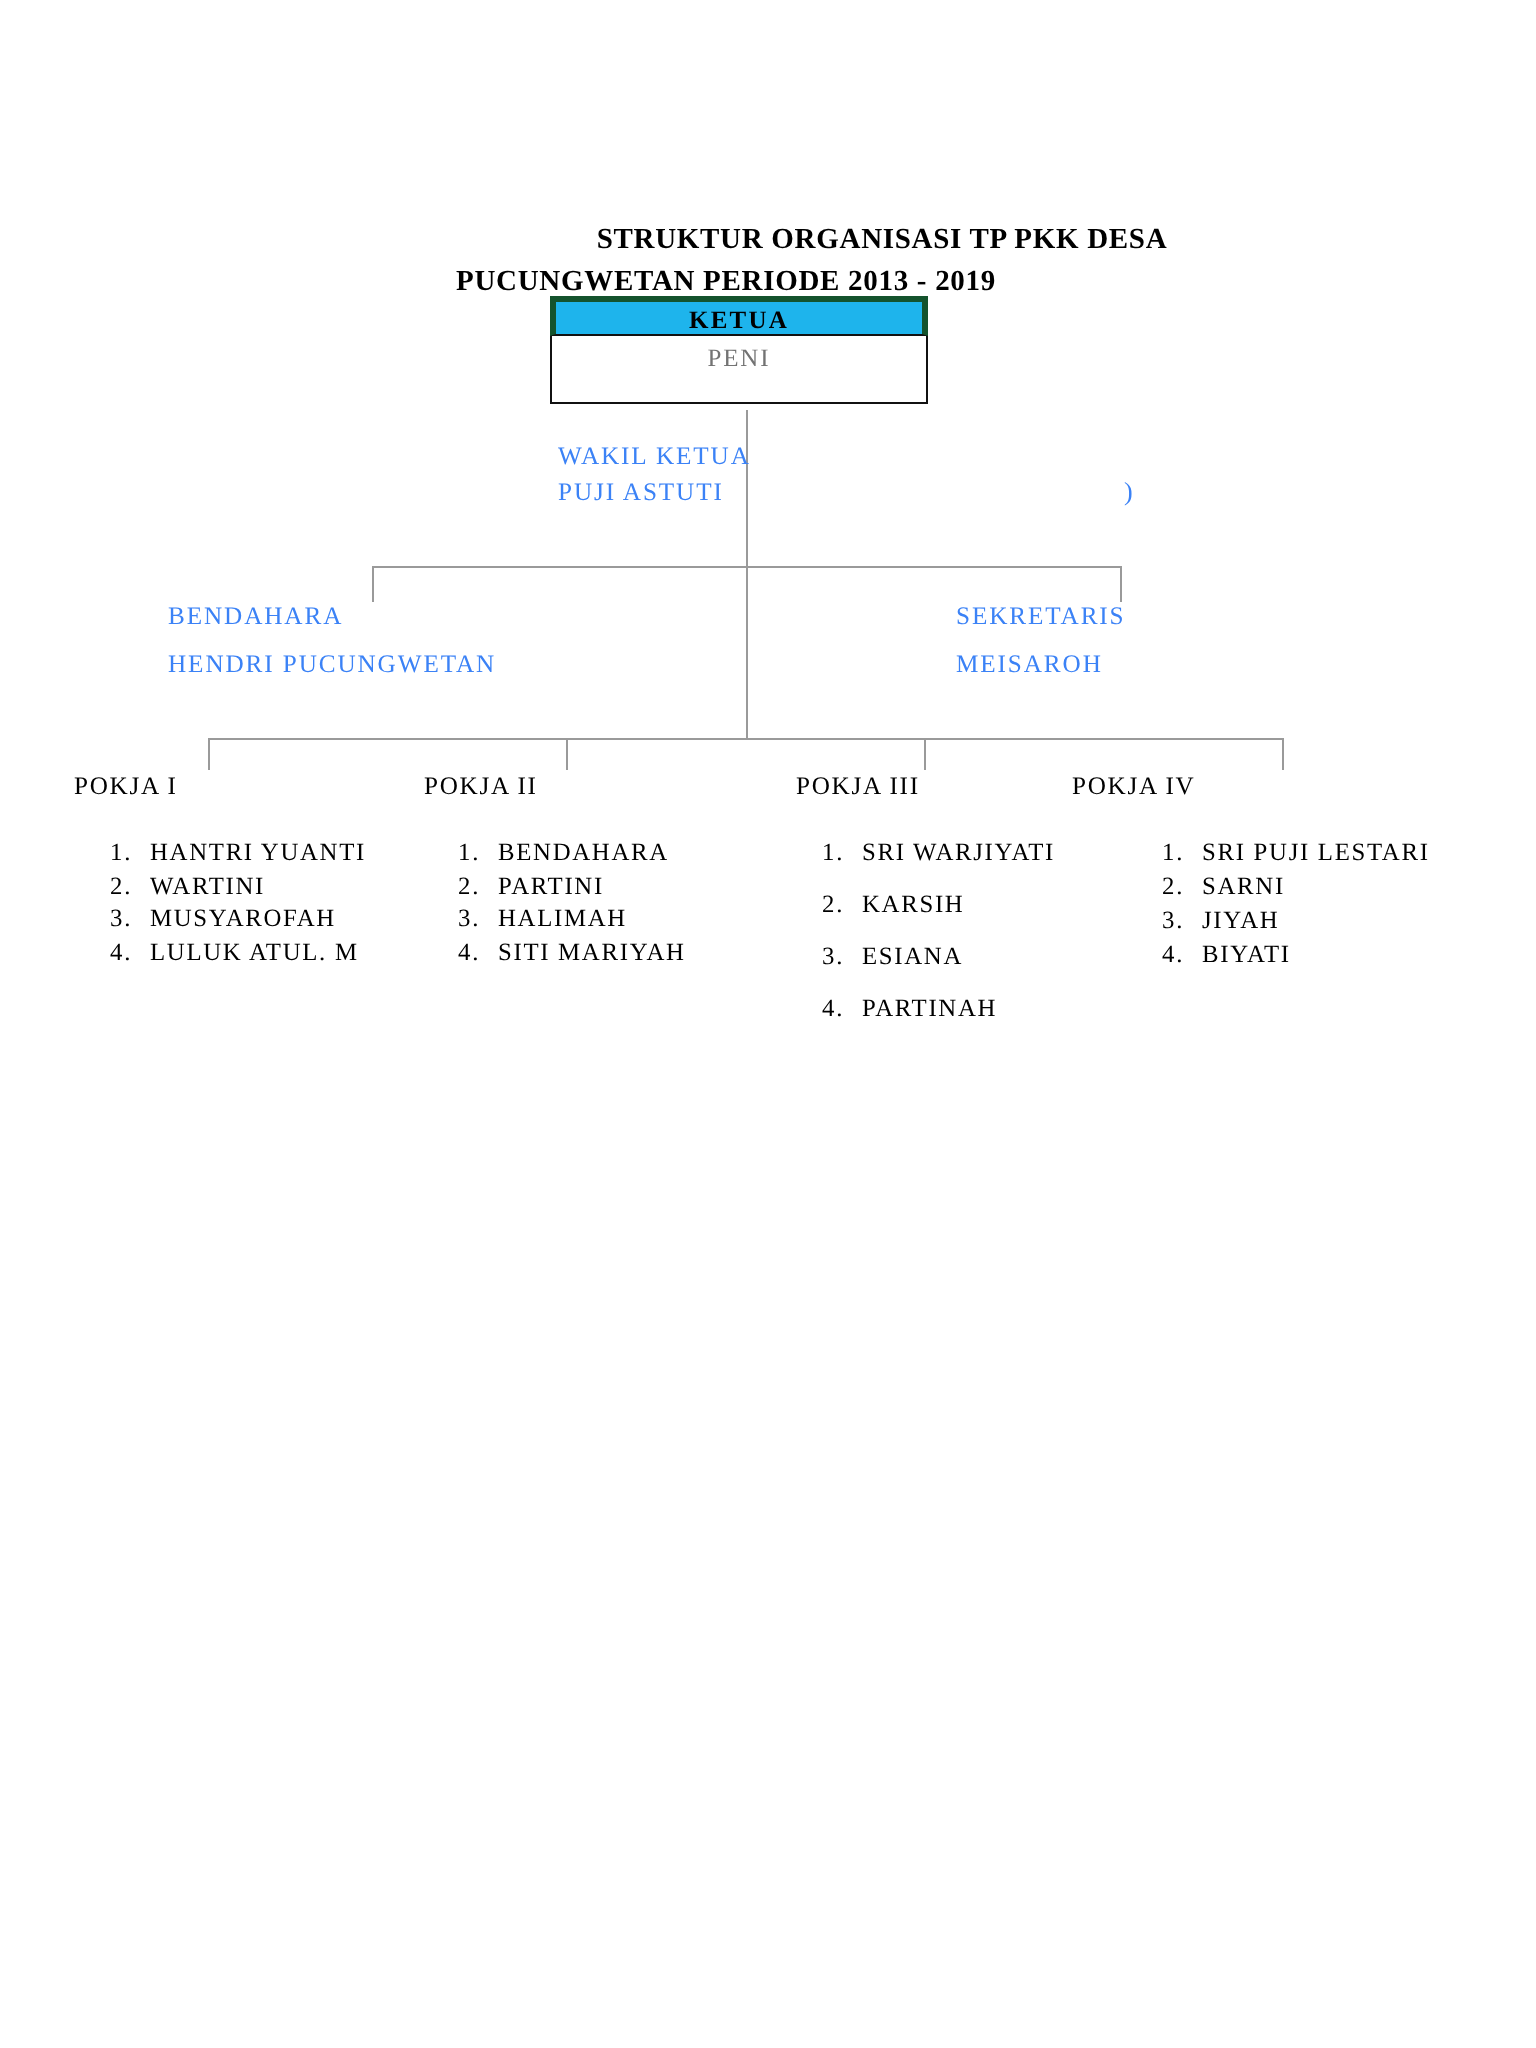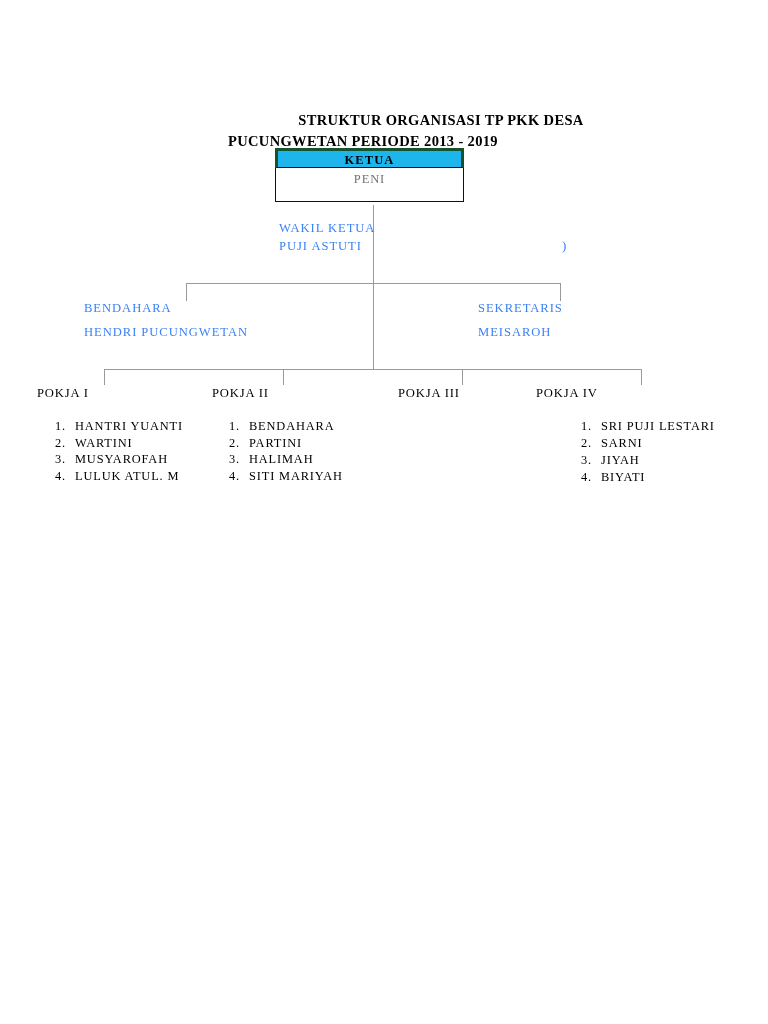--- a/index.html
+++ b/index.html
@@ -172,20 +172,26 @@
 
   <div class="pokja-title" style="left:212px; top:386px;">POKJA II</div>
   <ol class="pokja-list tight" style="left:218px; top:418px; width:165px;">
     <li>BENDAHARA</li>
     <li>PARTINI</li>
     <li>HALIMAH</li>
     <li>SITI MARIYAH</li>
   </ol>
 
   <div class="pokja-title" style="left:398px; top:386px;">POKJA III</div>
+  <ol class="pokja-list loose" style="left:400px; top:418px; width:165px;">
+    <li>SRI WARJIYATI</li>
+    <li>KARSIH</li>
+    <li>ESIANA</li>
+    <li>PARTINAH</li>
+  </ol>
 
   <div class="pokja-title" style="left:536px; top:386px;">POKJA IV</div>
   <ol class="pokja-list semi" style="left:570px; top:418px; width:175px;">
     <li>SRI PUJI LESTARI</li>
     <li>SARNI</li>
     <li>JIYAH</li>
     <li>BIYATI</li>
   </ol>
 
 </div>

